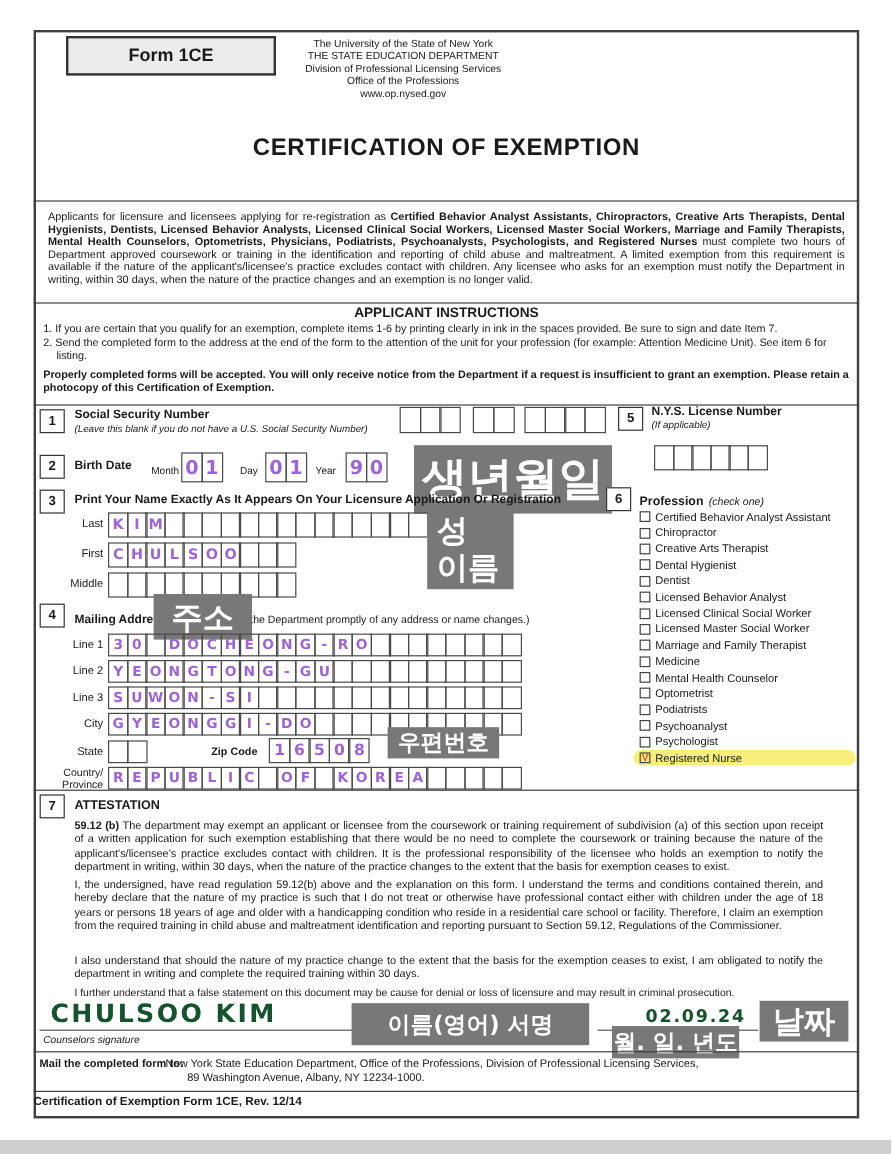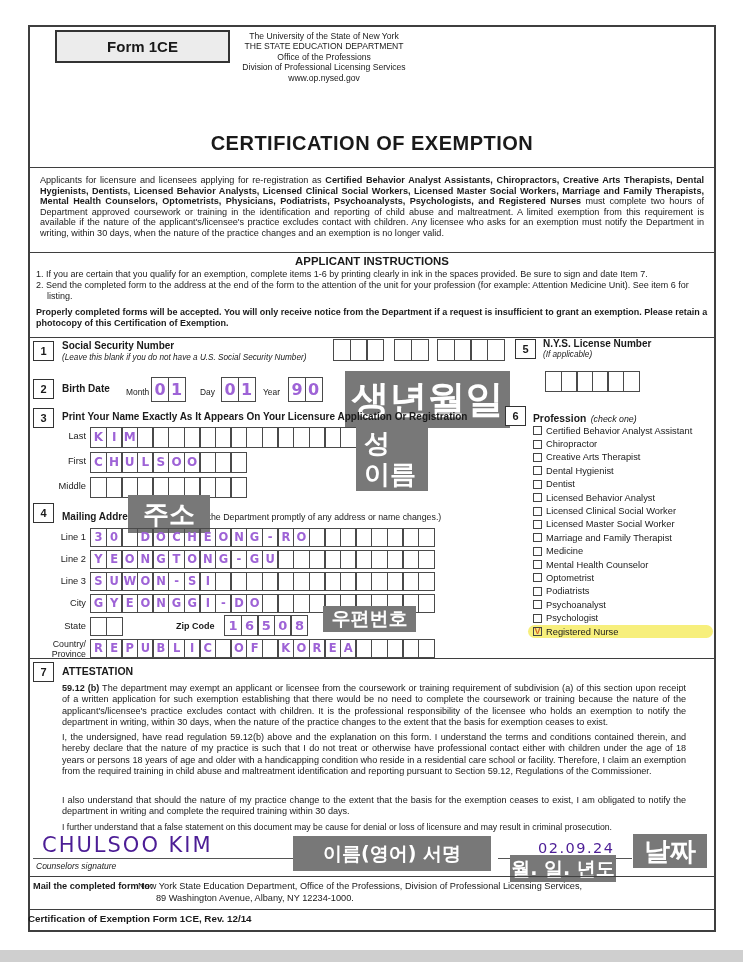--- a/index.html
+++ b/index.html
@@ -4,22 +4,22 @@
 <style>
   html,body{margin:0;padding:0;background:#ffffff;}
   .page{position:relative;width:743px;height:962px;background:#ffffff;overflow:hidden;
         font-family:"Liberation Sans","DejaVu Sans",sans-serif;color:#1a1a1a;}
   .abs{position:absolute;}
   .sheet{left:28px;top:25px;width:688px;height:907px;border:2px solid #3f3f3f;box-sizing:border-box;}
   .hline{left:28px;width:688px;border-top:1.6px solid #3f3f3f;height:0;}
   .formid{left:55px;top:30px;width:175px;height:33px;background:#ececec;border:2px solid #333;
           box-sizing:border-box;display:flex;align-items:center;justify-content:center;
           font-weight:bold;font-size:15px;}
-  .agency{left:20px;top:31px;width:608px;text-align:center;font-size:8.6px;line-height:10.4px;}
-  .title{left:28px;top:112px;width:688px;text-align:center;font-weight:bold;font-size:20px;letter-spacing:.5px;margin-top:20px;}
+  .agency{left:32px;top:31px;width:608px;text-align:center;font-size:8.6px;line-height:10.4px;}
+  .title{left:28px;top:112px;width:688px;text-align:center;font-weight:bold;font-size:20px;letter-spacing:.5px;}
   .subtitle{left:28px;top:148px;width:688px;text-align:center;font-weight:bold;font-style:italic;font-size:12.3px;}
   .intro{left:40px;top:175px;width:664px;font-size:9.1px;line-height:10.5px;text-align:justify;}
   .instr-title{left:28px;top:255px;width:688px;text-align:center;font-weight:bold;font-size:11.4px;}
   .instr{left:36px;top:269px;width:672px;font-size:9px;line-height:11px;}
   .instr p{margin:0;padding-left:11px;text-indent:-11px;}
   .instr .note{font-weight:bold;margin-top:5px;padding-left:0;text-indent:0;line-height:11.4px;}
   .nb{width:19px;height:18px;border:1.6px solid #333;font-weight:bold;font-size:11px;
       display:flex;align-items:center;justify-content:center;background:#fff;}
   .lbl{font-weight:bold;font-size:10px;}
   .note-i{font-style:italic;font-size:8.2px;color:#222;}
@@ -36,42 +36,42 @@
   .grid.ad .cell{height:19px;line-height:17px;font-size:11.5px;}
   .grid.zp .cell{width:18px;height:21px;font-size:13px;line-height:19px;}
   .ko{background:#787878;color:#ffffff;font-weight:bold;display:flex;align-items:center;
       justify-content:center;text-align:center;font-family:"DejaVu Sans",sans-serif;}
   .prof-row{height:13.4px;display:flex;align-items:center;font-size:9.3px;}
   .cb{width:9px;height:9px;border:1.2px solid #444;box-sizing:border-box;margin-right:4px;
       flex:0 0 auto;font-size:9px;line-height:7px;text-align:center;color:#d4662e;font-weight:bold;}
   .prof-row.hl{background:#f7ef7c;border-radius:8px;padding:0 5px;margin-left:-5px;}
   .att{font-size:9.1px;line-height:11.4px;text-align:justify;margin:0;}
   .att.it{}
-  .hw{color:#4c1d95;font-family:"DejaVu Sans",sans-serif;font-weight:normal;}
+  .hw{color:#14532d;font-family:"DejaVu Sans",sans-serif;font-weight:bold;}
   .sigline{border-top:1.3px solid #555;height:0;}
   .siglbl{font-style:italic;font-size:8.5px;}
   .mail-lbl{font-weight:bold;font-size:9.2px;}
   .mail-txt{font-size:9.2px;line-height:11.5px;}
   .footer{left:28px;top:913px;width:688px;text-align:left;font-weight:bold;font-size:9.8px;}
   .graybar{left:0;top:950px;width:743px;height:12px;background:#cfcfcf;}
 </style>
 </head>
 <body>
 
 <div class="page">
   <div class="abs sheet"></div>
 
   <div class="abs formid">
     <span>Form 1CE</span>
   </div>
   <div class="abs agency">
     <div>The University of the State of New York</div>
     <div>THE STATE EDUCATION DEPARTMENT</div>
+    <div>Division of Professional Licensing Services</div>
     <div>Office of the Professions</div>
-    <div>Division of Professional Licensing Services</div>
     <div>www.op.nysed.gov</div>
   </div>
   <div class="abs title">CERTIFICATION OF EXEMPTION</div>
   <div class="abs hline" style="top:167px"></div>
 
   <p class="abs intro" style="margin:0"><span>Applicants for licensure and licensees applying for re-registration as </span><b>Certified Behavior Analyst Assistants, Chiropractors, Creative Arts Therapists, Dental Hygienists, Dentists, Licensed Behavior Analysts, Licensed Clinical Social Workers, Licensed Master Social Workers, Marriage and Family Therapists, Mental Health Counselors, Optometrists, Physicians, Podiatrists, Psychoanalysts, Psychologists, and Registered Nurses</b><span> must complete two hours of Department approved coursework or training in the identification and reporting of child abuse and maltreatment. A limited exemption from this requirement is available if the nature of the applicant's/licensee's practice excludes contact with children. Any licensee who asks for an exemption must notify the Department in writing, within 30 days, when the nature of the practice changes and an exemption is no longer valid.</span></p>
   <div class="abs hline" style="top:252px"></div>
 
   <div class="abs instr-title">APPLICANT INSTRUCTIONS</div>
   <div class="abs instr">

